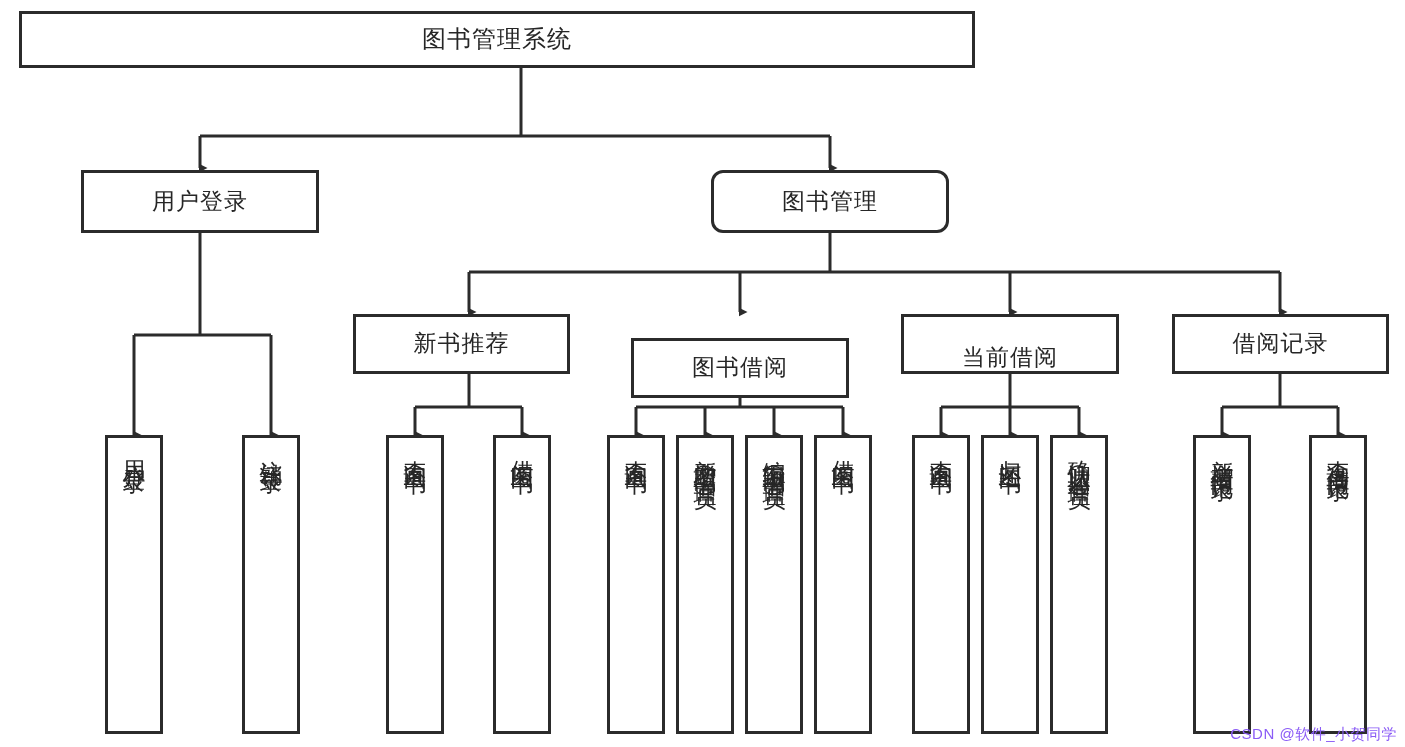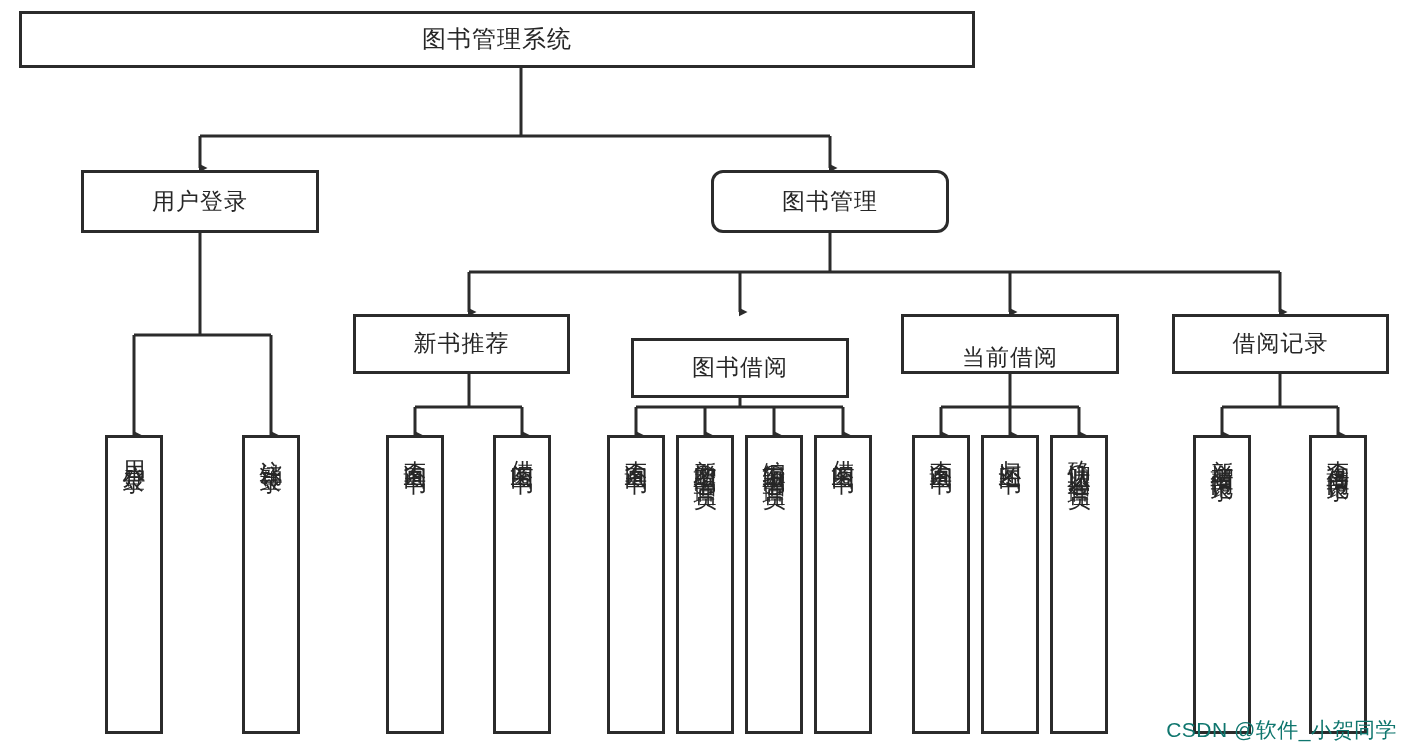--- a/index.html
+++ b/index.html
@@ -61,22 +61,22 @@
     text-orientation: upright;
     font-size: 23px;
     letter-spacing: 4px;
     line-height: 1;
     white-space: nowrap;
   }
   #watermark {
     position: absolute;
     right: 8px;
     bottom: 3px;
-    font-size: 21px;
-    color: #0f766e;
+    font-size: 15px;
+    color: #8b5cf6;
     letter-spacing: 0.5px;
     z-index: 9;
     white-space: nowrap;
     font-family: "Liberation Sans", "DejaVu Sans", sans-serif;
   }
 </style>
 </head>
 <body>
 
 <div id="canvas">

